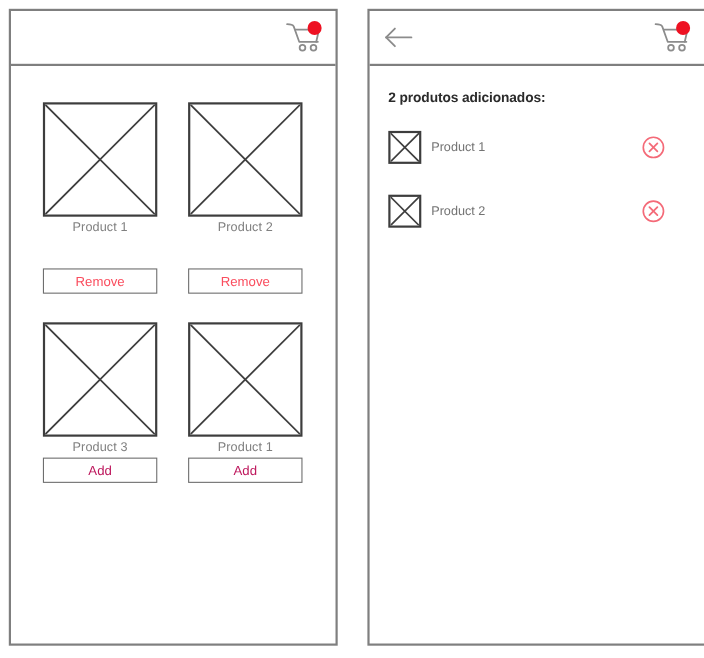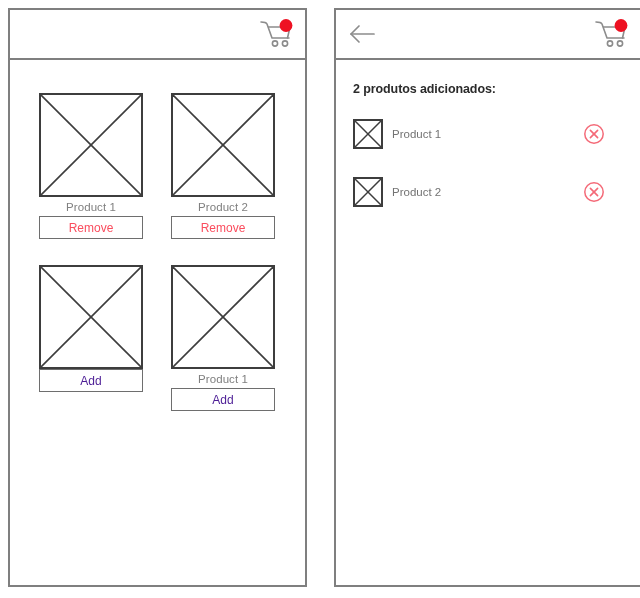--- a/index.html
+++ b/index.html
@@ -101,22 +101,22 @@
     box-sizing: border-box;
     background: #ffffff;
     font-size: 12px;
     display: flex;
     align-items: center;
     justify-content: center;
     cursor: pointer;
     font-family: "Liberation Sans", sans-serif;
     padding: 0;
   }
-  .action-remove { color: #fa4d5e; }
-  .action-add    { color: #4c1d95; }
+  .action-remove { color: #fa4d5e; margin-top: 28px; }
+  .action-add    { color: #be185d; }
 
   
   .cart-heading {
     position: absolute;
     left: 17px;
     top: 22px;
     font-size: 12.5px;
     font-weight: bold;
     color: #2b2b2b;
     letter-spacing: -0.1px;
@@ -208,20 +208,21 @@
       </div>
 
       <div class="catalog-row">
         <div class="product-card">
           <div class="product-thumb">
             <svg width="100" height="100" viewBox="0 0 100 100">
               <line x1="0" y1="0" x2="100" y2="100" stroke="#3d3d3d" stroke-width="1.6"></line>
               <line x1="100" y1="0" x2="0" y2="100" stroke="#3d3d3d" stroke-width="1.6"></line>
             </svg>
           </div>
+          <div class="product-label">Product 3</div>
           <button class="product-action action-add">Add</button>
         </div>
 
         <div class="product-card">
           <div class="product-thumb">
             <svg width="100" height="100" viewBox="0 0 100 100">
               <line x1="0" y1="0" x2="100" y2="100" stroke="#3d3d3d" stroke-width="1.6"></line>
               <line x1="100" y1="0" x2="0" y2="100" stroke="#3d3d3d" stroke-width="1.6"></line>
             </svg>
           </div>

